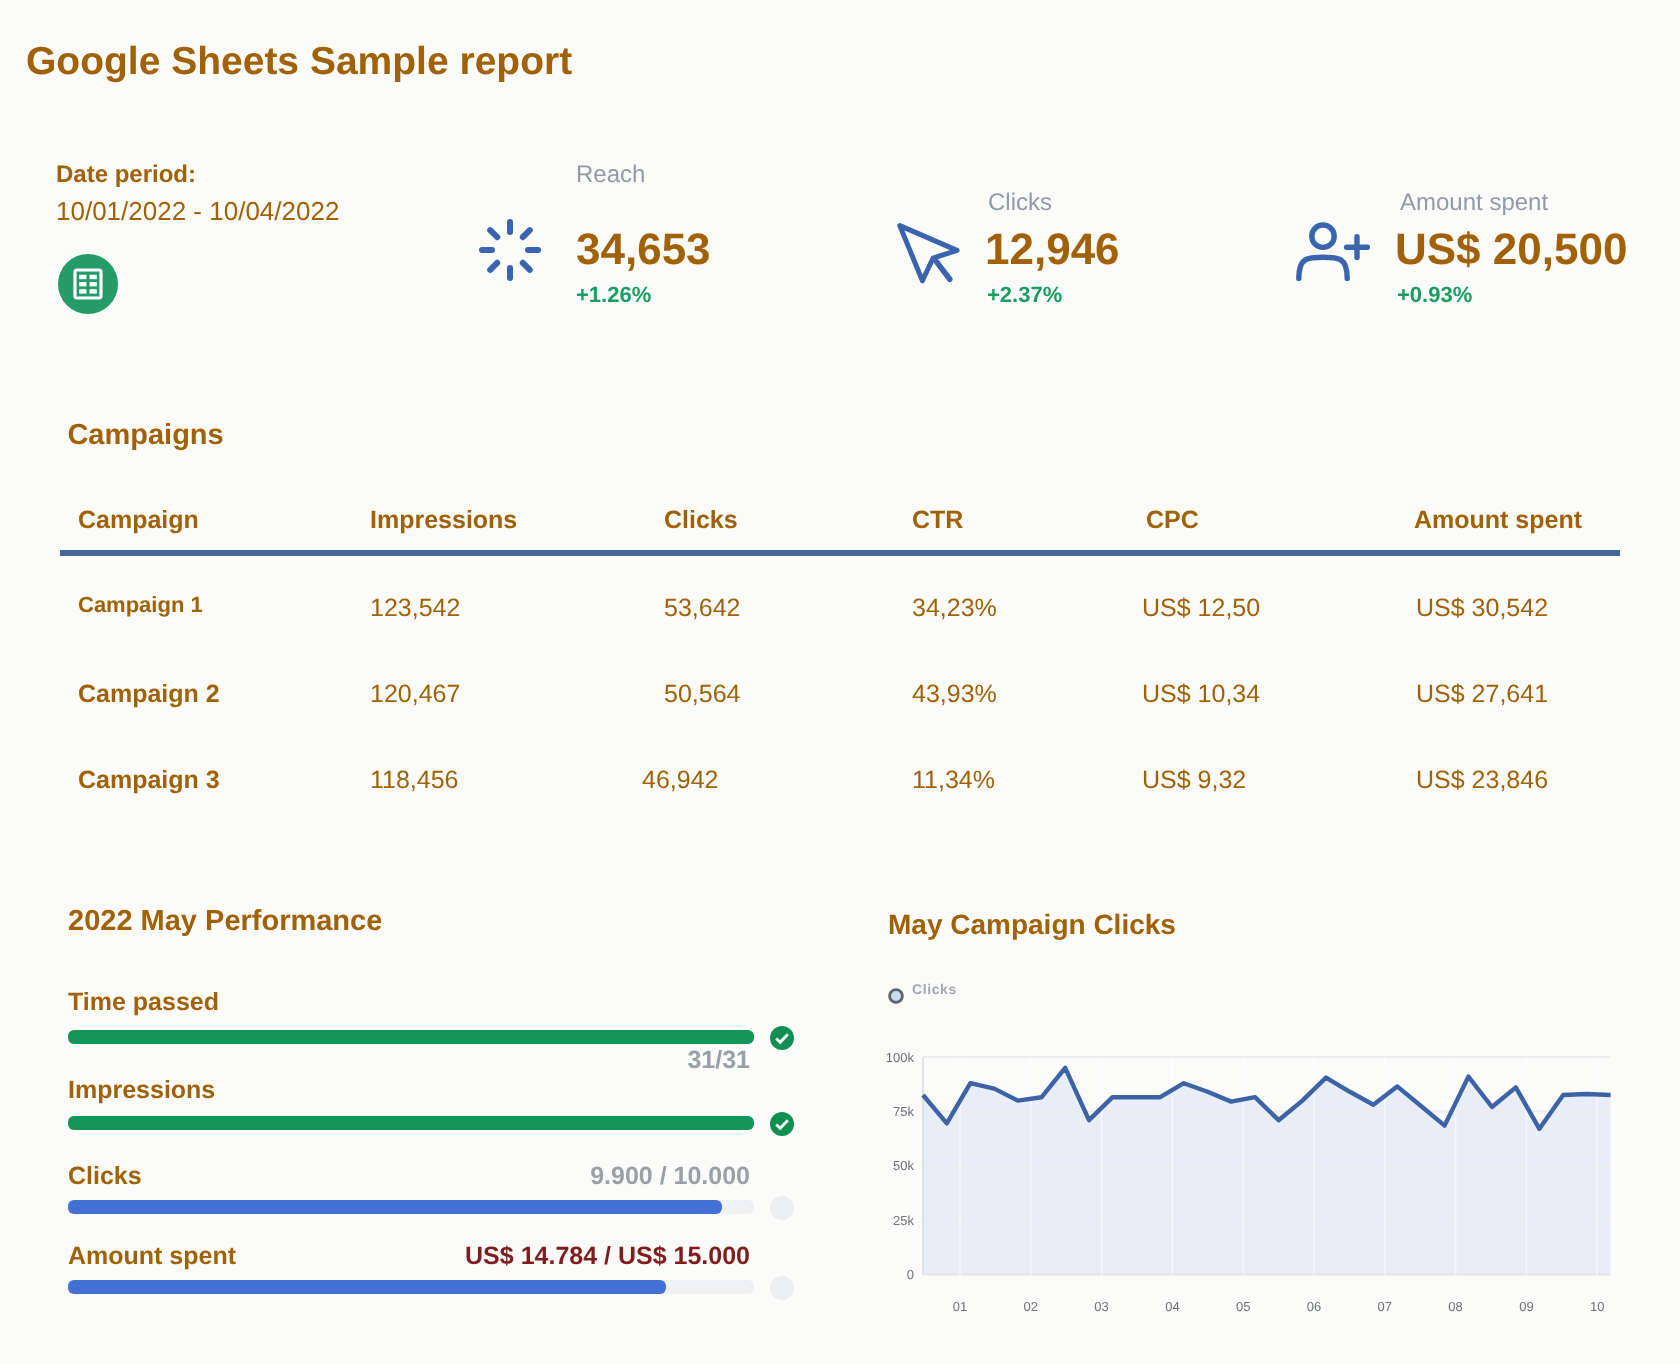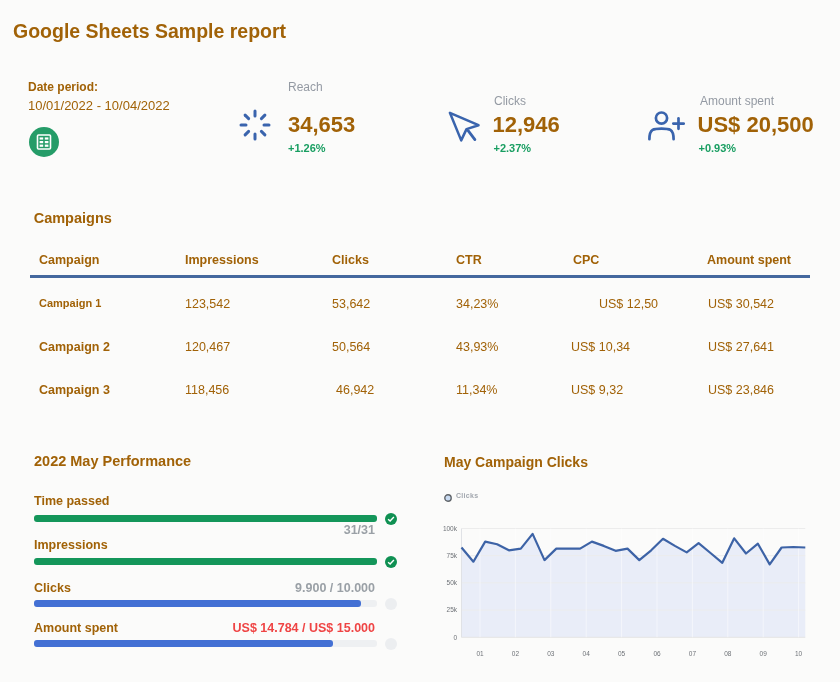--- a/index.html
+++ b/index.html
@@ -76,33 +76,33 @@
   <div class="abs dark" style="left:332px; top:253px; font-size:12.5px; font-weight:bold;">Clicks</div>
   <div class="abs dark" style="left:456px; top:253px; font-size:12.5px; font-weight:bold;">CTR</div>
   <div class="abs dark" style="left:573px; top:253px; font-size:12.5px; font-weight:bold;">CPC</div>
   <div class="abs dark" style="left:707px; top:253px; font-size:12.5px; font-weight:bold;">Amount spent</div>
   <div class="abs" style="left:30px; top:275.3px; width:780px; height:2.6px; background:#44689e;"></div>
 
   <div class="abs dark" style="left:39px; top:297px; font-size:11px; font-weight:bold;">Campaign 1</div>
   <div class="abs dark" style="left:185px; top:297px; font-size:12.5px;">123,542</div>
   <div class="abs dark" style="left:332px; top:297px; font-size:12.5px;">53,642</div>
   <div class="abs dark" style="left:456px; top:297px; font-size:12.5px;">34,23%</div>
-  <div class="abs dark" style="left:571px; top:297px; font-size:12.5px;margin-left:28px;">US$ 12,50</div>
+  <div class="abs dark" style="left:571px; top:297px; font-size:12.5px;">US$ 12,50</div>
   <div class="abs dark" style="left:708px; top:297px; font-size:12.5px;">US$ 30,542</div>
 
   <div class="abs dark" style="left:39px; top:340px; font-size:12.5px; font-weight:bold;">Campaign 2</div>
   <div class="abs dark" style="left:185px; top:340px; font-size:12.5px;">120,467</div>
   <div class="abs dark" style="left:332px; top:340px; font-size:12.5px;">50,564</div>
   <div class="abs dark" style="left:456px; top:340px; font-size:12.5px;">43,93%</div>
   <div class="abs dark" style="left:571px; top:340px; font-size:12.5px;">US$ 10,34</div>
   <div class="abs dark" style="left:708px; top:340px; font-size:12.5px;">US$ 27,641</div>
 
   <div class="abs dark" style="left:39px; top:383px; font-size:12.5px; font-weight:bold;">Campaign 3</div>
   <div class="abs dark" style="left:185px; top:383px; font-size:12.5px;">118,456</div>
-  <div class="abs dark" style="left:336px; top:383px; font-size:12.5px;">46,942</div>
+  <div class="abs dark" style="left:321px; top:383px; font-size:12.5px;">46,942</div>
   <div class="abs dark" style="left:456px; top:383px; font-size:12.5px;">11,34%</div>
   <div class="abs dark" style="left:571px; top:383px; font-size:12.5px;">US$ 9,32</div>
   <div class="abs dark" style="left:708px; top:383px; font-size:12.5px;">US$ 23,846</div>
 
   <div class="abs dark" style="left:34px; top:453px; font-size:14.5px; font-weight:bold;">2022 May Performance</div>
 
   <div class="abs dark" style="left:34px; top:494px; font-size:12.5px; font-weight:bold;">Time passed</div>
   <div class="abs" style="left:34px; top:494px; width:341px; font-size:12.5px; font-weight:bold; color:#9aa0a6; text-align:right;margin-top:29px;">31/31</div>
   <div class="abs" style="left:34px; top:515px; width:343px; height:6.5px; background:#14965a; border-radius:3px;"></div>
   <svg class="abs" style="left:385.3px; top:513.3px;" width="12" height="12" viewBox="0 0 12 12">
@@ -119,21 +119,21 @@
 
   <div class="abs dark" style="left:34px; top:581px; font-size:12.5px; font-weight:bold;">Clicks</div>
   <div class="abs" style="left:34px; top:581px; width:341px; font-size:12.5px; font-weight:bold; color:#9aa0a6; text-align:right;">9.900 / 10.000</div>
   <div class="abs" style="left:34px; top:600px; width:343px; height:6.5px; background:#eef0f2; border-radius:3px;"></div>
   <div class="abs" style="left:34px; top:600px; width:327px; height:6.5px; background:#4370d4; border-radius:3px;"></div>
   <svg class="abs" style="left:385.3px; top:598.3px;" width="12" height="12" viewBox="0 0 12 12">
       <circle cx="6" cy="6" r="6" fill="#eceef0"></circle>
     </svg>
 
   <div class="abs dark" style="left:34px; top:620.5px; font-size:12.5px; font-weight:bold;">Amount spent</div>
-  <div class="abs" style="left:34px; top:620.5px; width:341px; font-size:12.5px; font-weight:bold; color:#ef4444; text-align:right;">US$ 14.784 / US$ 15.000</div>
+  <div class="abs" style="left:34px; top:620.5px; width:341px; font-size:12.5px; font-weight:bold; color:#7f1d1d; text-align:right;">US$ 14.784 / US$ 15.000</div>
   <div class="abs" style="left:34px; top:640px; width:343px; height:6.5px; background:#eef0f2; border-radius:3px;"></div>
   <div class="abs" style="left:34px; top:640px; width:299px; height:6.5px; background:#4370d4; border-radius:3px;"></div>
   <svg class="abs" style="left:385.3px; top:638.3px;" width="12" height="12" viewBox="0 0 12 12">
       <circle cx="6" cy="6" r="6" fill="#eceef0"></circle>
     </svg>
 
   <div class="abs dark" style="left:444px; top:453.5px; font-size:14px; font-weight:bold;">May Campaign Clicks</div>
   <svg class="abs" style="left:443.5px; top:493.5px;" width="8" height="8" viewBox="0 0 8 8">
       <circle cx="4" cy="4" r="3.2" fill="#c9dbf2" stroke="#5f6368" stroke-width="1.4"></circle>
     </svg>

